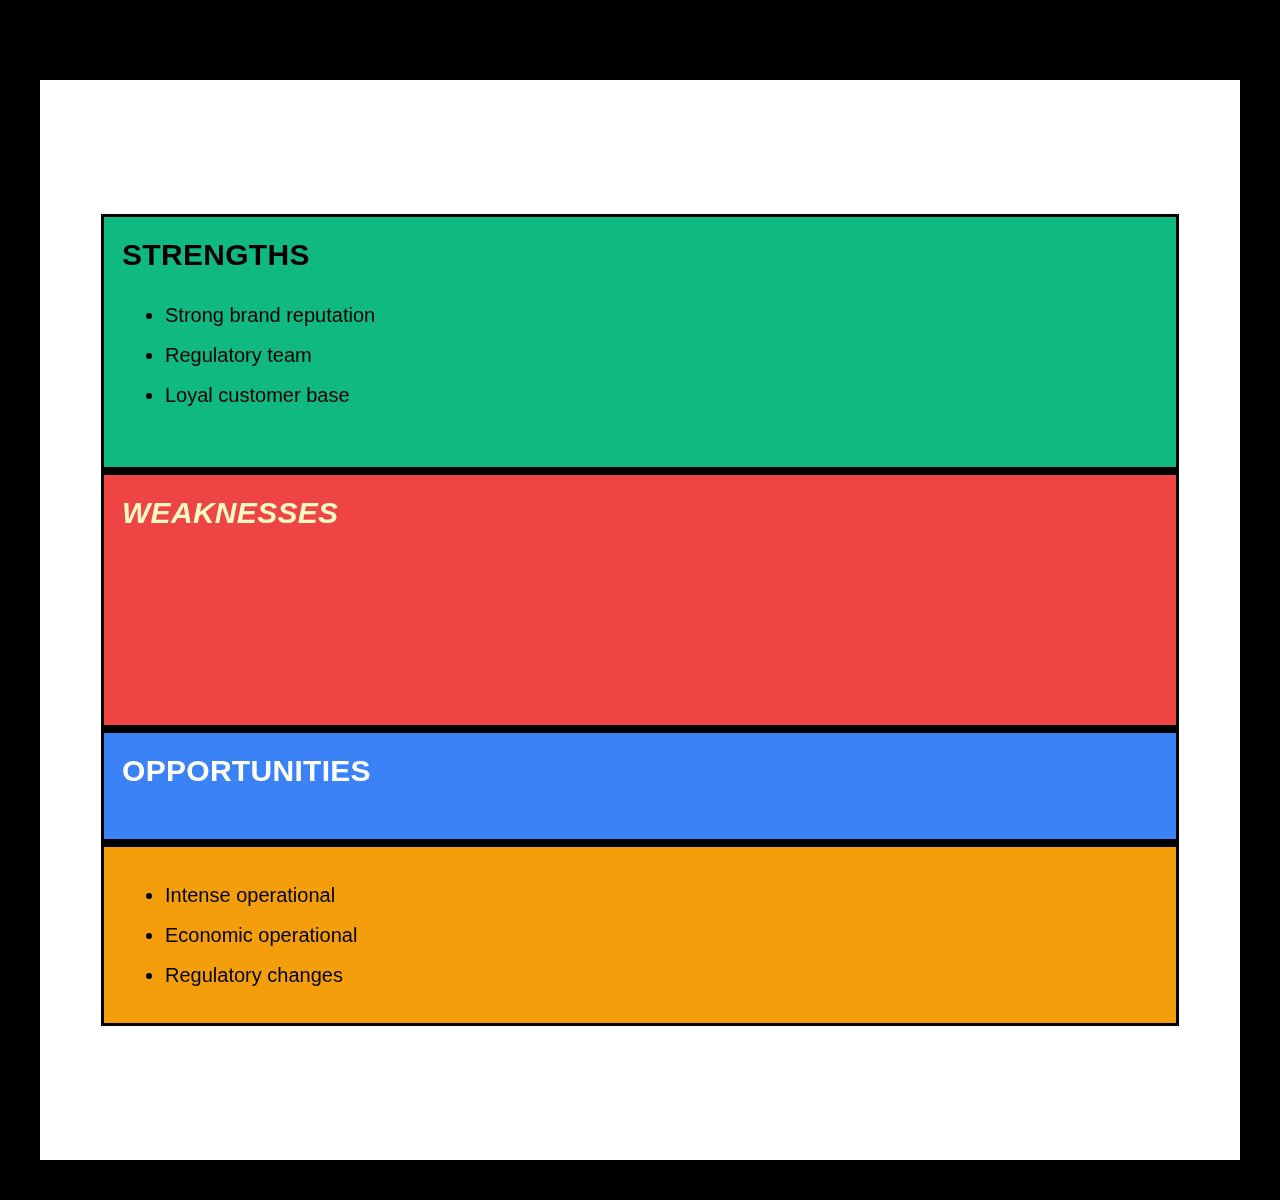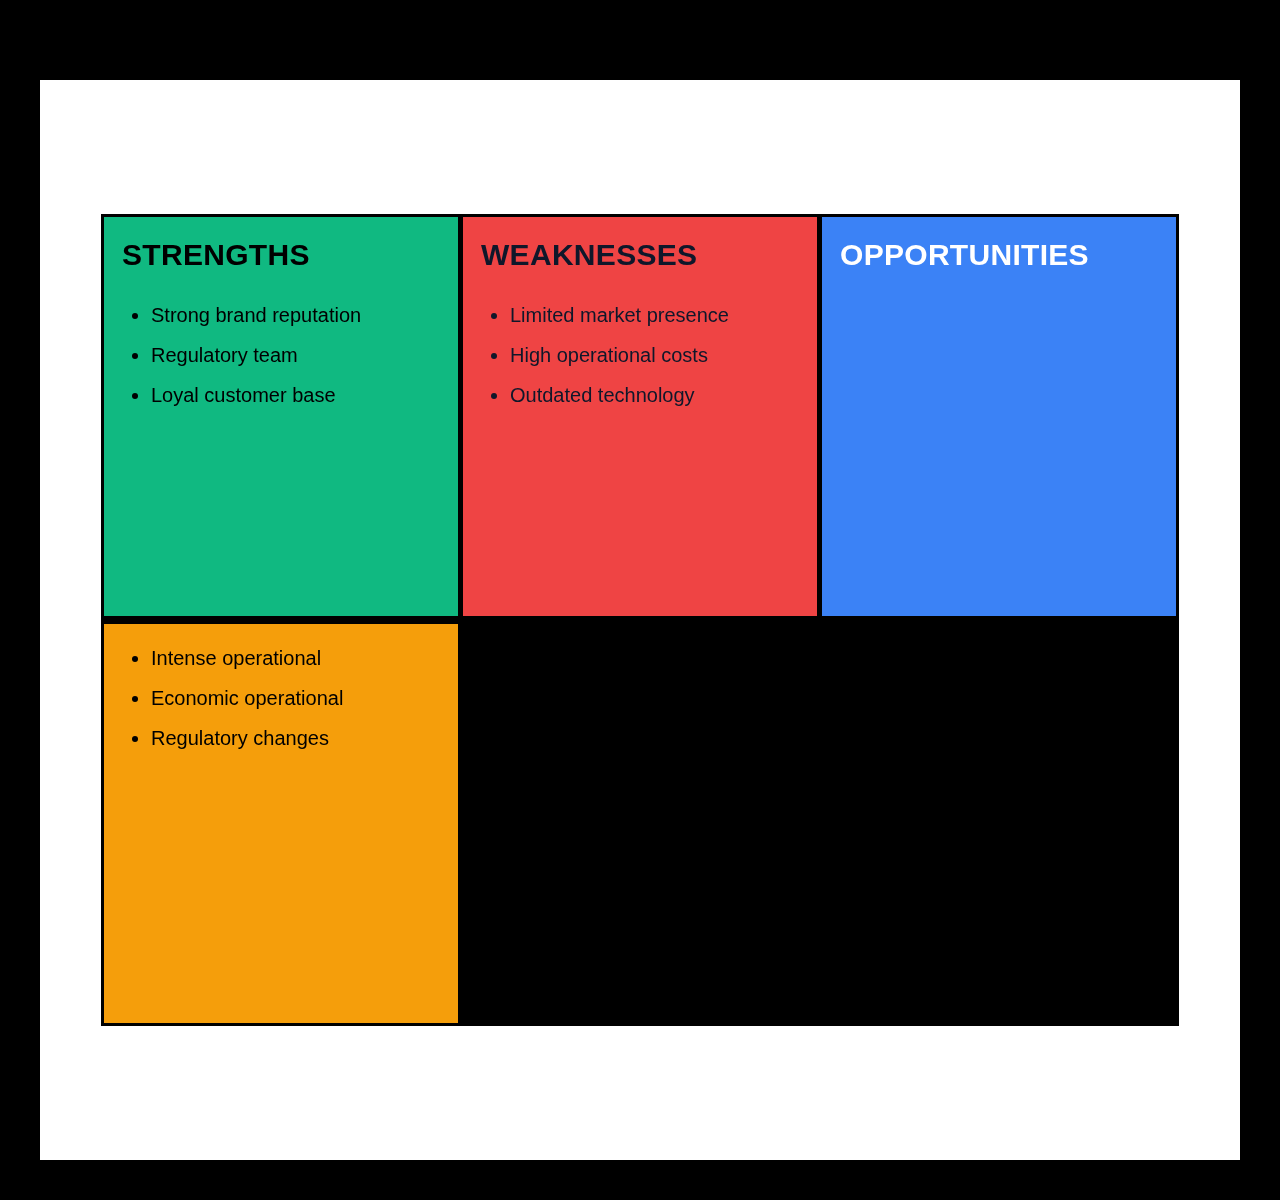--- a/index.html
+++ b/index.html
@@ -30,21 +30,21 @@
     background: #ffffff;
     display: flex;
     align-items: center;
     justify-content: center;
   }
 
   .swot-grid {
     width: 1078px;
     height: 812px;
     display: grid;
-    grid-template-columns: 1fr 1fr 1fr;
+    grid-template-columns: 1fr;
     grid-template-rows: 1fr 1fr;
     column-gap: 5px;
     row-gap: 8px;
     border: 3px solid #000000;
     background: #000000;
   }
 
   .quad {
     padding: 20px 18px;
     overflow: hidden;
@@ -53,21 +53,21 @@
   .quad h2 {
     margin: 0 0 30px 0;
     font-size: 30px;
     line-height: 1.2;
     font-weight: 700;
     letter-spacing: 0.3px;
     text-transform: uppercase;
   }
 
   .quad ul {
-    margin: 2px;
+    margin: 16px;
     padding: 0 0 0 27px;
     list-style: disc outside;
   }
 
   .quad li {
     font-size: 20px;
     line-height: 24px;
     margin-bottom: 16px;
   }
 </style>
@@ -80,27 +80,22 @@
 
       <section class="quad" style="background-color: rgb(16, 185, 129); color: rgb(0, 0, 0);">
         <h2>STRENGTHS</h2>
         <ul>
           <li>Strong brand reputation</li>
           <li>Regulatory team</li>
           <li>Loyal customer base</li>
         </ul>
       </section>
 
-      <section class="quad" style="background-color: rgb(239, 68, 68); color: #0f172a;">
+      <section class="quad" style="background-color: rgb(239, 68, 68); color: #fef9c3; font-style: italic;">
         <h2>WEAKNESSES</h2>
-        <ul>
-          <li>Limited market presence</li>
-          <li>High operational costs</li>
-          <li>Outdated technology</li>
-        </ul>
       </section>
 
       <section class="quad" style="background-color: rgb(59, 130, 246); color: #ffffff;">
         <h2>OPPORTUNITIES</h2>
       </section>
 
       <section class="quad" style="background-color: rgb(245, 158, 11); color: rgb(0, 0, 0);">
         <ul>
           <li>Intense operational</li>
           <li>Economic operational</li>

